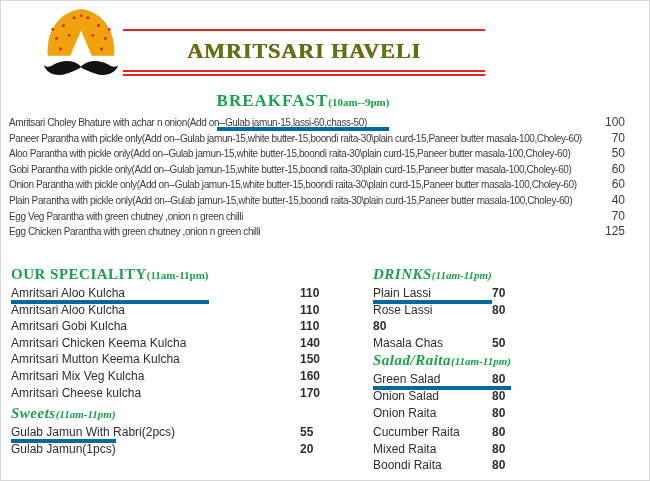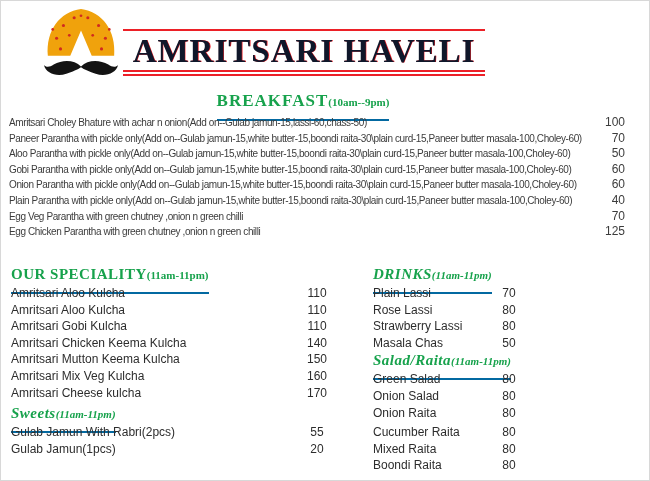--- a/index.html
+++ b/index.html
@@ -3,50 +3,50 @@
 <meta charset="utf-8">
 <style>
   html,body{margin:0;padding:0;background:#fff;}
   .page{position:relative;width:650px;height:481px;background:#ffffff;
         border:1px solid #d8d8d8;box-sizing:border-box;overflow:hidden;
         font-family:"Liberation Sans",sans-serif;}
   
   .logo{position:absolute;left:36px;top:5px;width:88px;height:80px;}
   .title-block{position:absolute;left:122px;top:28px;width:362px;text-align:center;}
   .title-topline{height:0;border-top:2px solid #ec2027;margin-bottom:2px;}
-  .title-text{margin:0;color:#0f172a;font-family:"Liberation Serif",serif;
-              font-weight:bold;font-size:33px;line-height:36px;letter-spacing:1px;
+  .title-text{margin:0;color:#4d7c0f;font-family:"Liberation Serif",serif;
+              font-weight:bold;font-size:22px;line-height:36px;letter-spacing:1px;
               white-space:nowrap;text-shadow:0.6px 0 #ec2027;}
   .title-dbl{margin-top:1px;}
   .title-dbl div{height:0;border-top:2.5px solid #ec2027;margin-bottom:2px;}
   
   .ghead{color:#17a24c;font-family:"Liberation Serif",serif;font-weight:bold;
          white-space:nowrap;}
-  .ghead .hd-underline{display:inline-block;border-bottom:2px solid #0369a1;
-         padding-bottom:8px;}
+  .ghead .hd-underline{display:inline-block;border-bottom:4px solid #0369a1;
+         padding-bottom:16px;}
   .ghead .hours{font-size:11px;letter-spacing:0;}
   .bk-head{position:absolute;top:90px;left:0;width:100%;text-align:center;
            font-size:17px;letter-spacing:1px;transform:translateX(-22px);}
   .col-head{font-size:15px;letter-spacing:0.5px;height:20px;line-height:18px;}
   .col-head.italic{font-style:italic;}
   .col-head.script{font-style:italic;font-size:15px;letter-spacing:0.5px;}
   
   .bk-list{position:absolute;top:114px;left:8px;right:24px;}
   .bk-list .menu-row{display:flex;height:15.6px;line-height:15.6px;
       font-size:10px;letter-spacing:-0.4px;color:#3c3c3c;white-space:nowrap;}
   .bk-list .item-name{flex:1;overflow:hidden;}
   .bk-list .item-price{width:32px;text-align:right;letter-spacing:0;font-size:12px;}
   
   .col{position:absolute;top:252px;margin-top:12px;}
   .col-left{left:10px;width:323px;}
   .col-right{left:372px;width:153px;}
   .col .menu-row{display:flex;height:16.6px;line-height:16.6px;font-size:12px;
       color:#2d2d2d;white-space:nowrap;}
   .col .item-name{flex:1;overflow:hidden;}
-  .col .item-price{width:34px;text-align:center;}
+  .col .item-price{width:34px;text-align:left;font-weight:bold;}
   .col .gap, .ghead.gap{margin-top:3px;}
 </style>
 </head>
 <body>
 
 <div class="page">
 
   <div class="logo">
     <svg viewBox="0 0 90 82" width="88" height="80">
       <path d="M45 3 C23 6 9 25 11 51 L34 51 L45 25 L56 51 L79 51 C81 25 67 6 45 3 Z" fill="#f0a20c"></path>
@@ -173,21 +173,20 @@
     <div>
         <div class="menu-row">
           <span class="item-name">Plain Lassi</span>
           <span class="item-price">70</span>
         </div>
         <div class="menu-row">
           <span class="item-name">Rose Lassi</span>
           <span class="item-price">80</span>
         </div>
         <div class="menu-row">
-          <span class="item-name">Strawberry Lassi</span>
           <span class="item-price">80</span>
         </div>
         <div class="menu-row">
           <span class="item-name">Masala Chas</span>
           <span class="item-price">50</span>
         </div>
       </div>
     <div class="ghead col-head script">
       <span class="hd-underline"><span>Salad/Raita</span><span class="hours">(11am-11pm)</span></span>
     </div>

